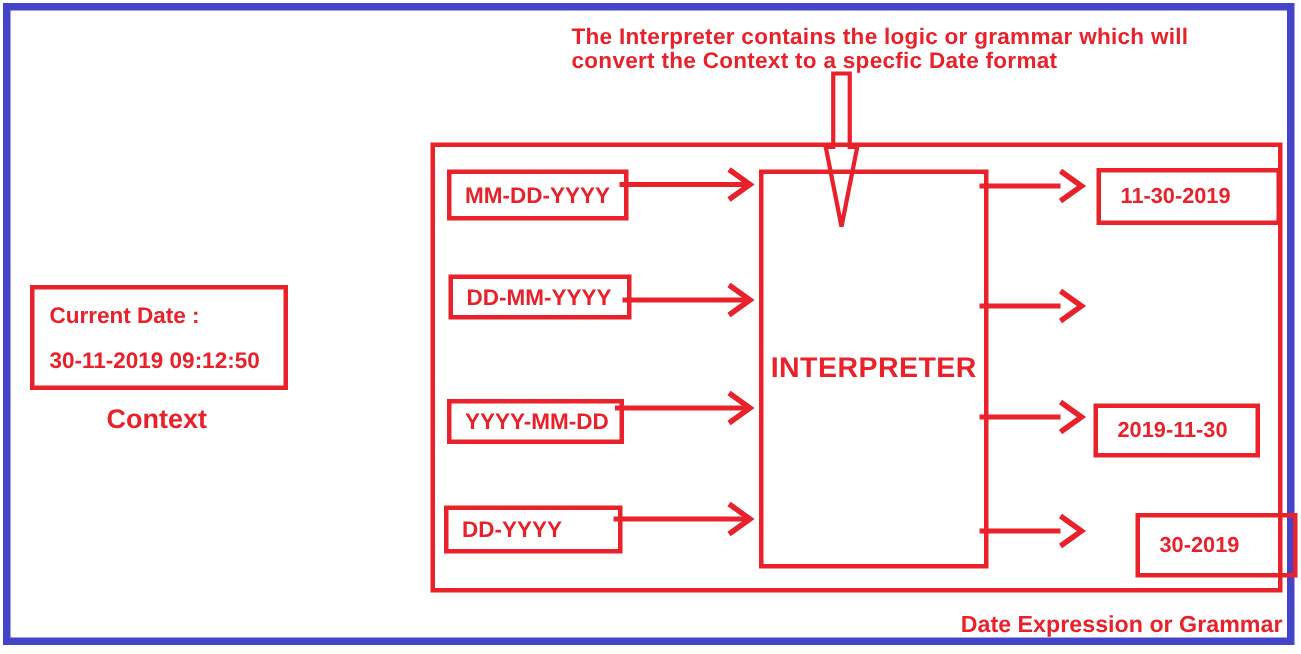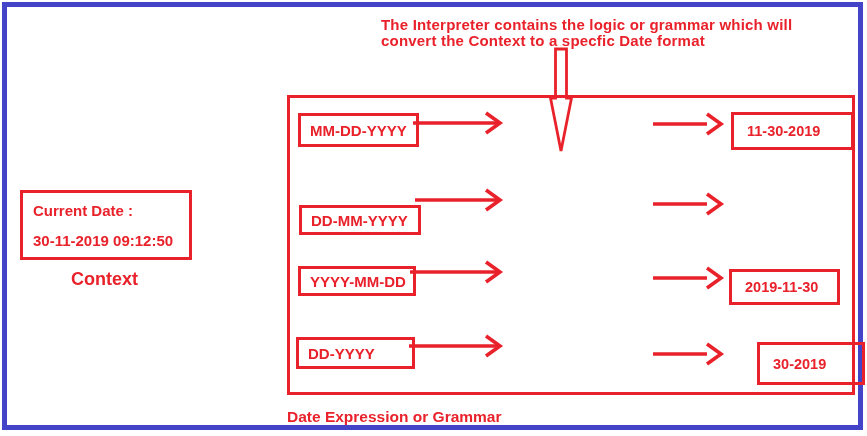--- a/index.html
+++ b/index.html
@@ -40,21 +40,21 @@
   .ctx-label { left: 32px; top: 262px; font-size: 18px; margin-left: 32px; }
   .big-box { left: 280px; top: 88px; width: 568px; height: 300px; border: 3px solid var(--red); }
   .ibox { font-size: 15px; padding-left: 9px; }
   .obox { font-size: 14.5px; padding-left: 13px; }
   .interp {
     left: 499px; top: 106px; width: 153px; height: 266px;
     justify-content: center; font-size: 19px; letter-spacing: 0.3px;
   }
   .footer-label {
     left: 280px; top: 401px; width: 568px;
-    text-align: left; font-size: 15.5px;
+    text-align: right; font-size: 15.5px;
   }
   svg.overlay {
     position: absolute; left: 0; top: 0;
     width: 867px; height: 436px;
     pointer-events: none;
   }
   .arrow-line { stroke: var(--red); stroke-width: 3.4; fill: none; }
   .arrow-head { stroke: var(--red); stroke-width: 3.6; fill: none; stroke-linecap: butt; }
   .hollow-arrow { stroke: var(--red); stroke-width: 2.8; fill: none; }
 </style>
@@ -70,24 +70,25 @@
 
   <div class="abs redbox ctx-box">
     <div>Current Date :</div>
     <div>30-11-2019 09:12:50</div>
   </div>
   <div class="abs ctx-label">Context</div>
 
   <div class="abs big-box"></div>
 
   <div class="abs redbox ibox" style="left:291px; top:106px; width:121px; height:34px;">MM-DD-YYYY</div>
-  <div class="abs redbox ibox" style="left:292px; top:198px; width:122px; height:30px;">DD-MM-YYYY</div>
+  <div class="abs redbox ibox" style="left:292px; top:176px; width:122px; height:30px;">DD-MM-YYYY</div>
   <div class="abs redbox ibox" style="left:291px; top:259px; width:118px; height:30px;">YYYY-MM-DD</div>
   <div class="abs redbox ibox" style="left:289px; top:330px; width:119px; height:32px;">DD-YYYY</div>
 
+  <div class="abs redbox interp">INTERPRETER</div>
 
   <div class="abs redbox obox" style="left:724px; top:105px; width:123px; height:38px;">11-30-2019</div>
   <div class="abs redbox obox" style="left:722px; top:262px; width:111px; height:36px;">2019-11-30</div>
   <div class="abs redbox obox" style="left:722px; top:335px; width:108px; height:43px;margin-left:28px;">30-2019</div>
 
   <div class="abs footer-label">Date Expression or Grammar</div>
 </div>
 
 <svg class="overlay" viewBox="0 0 867 436">
 

